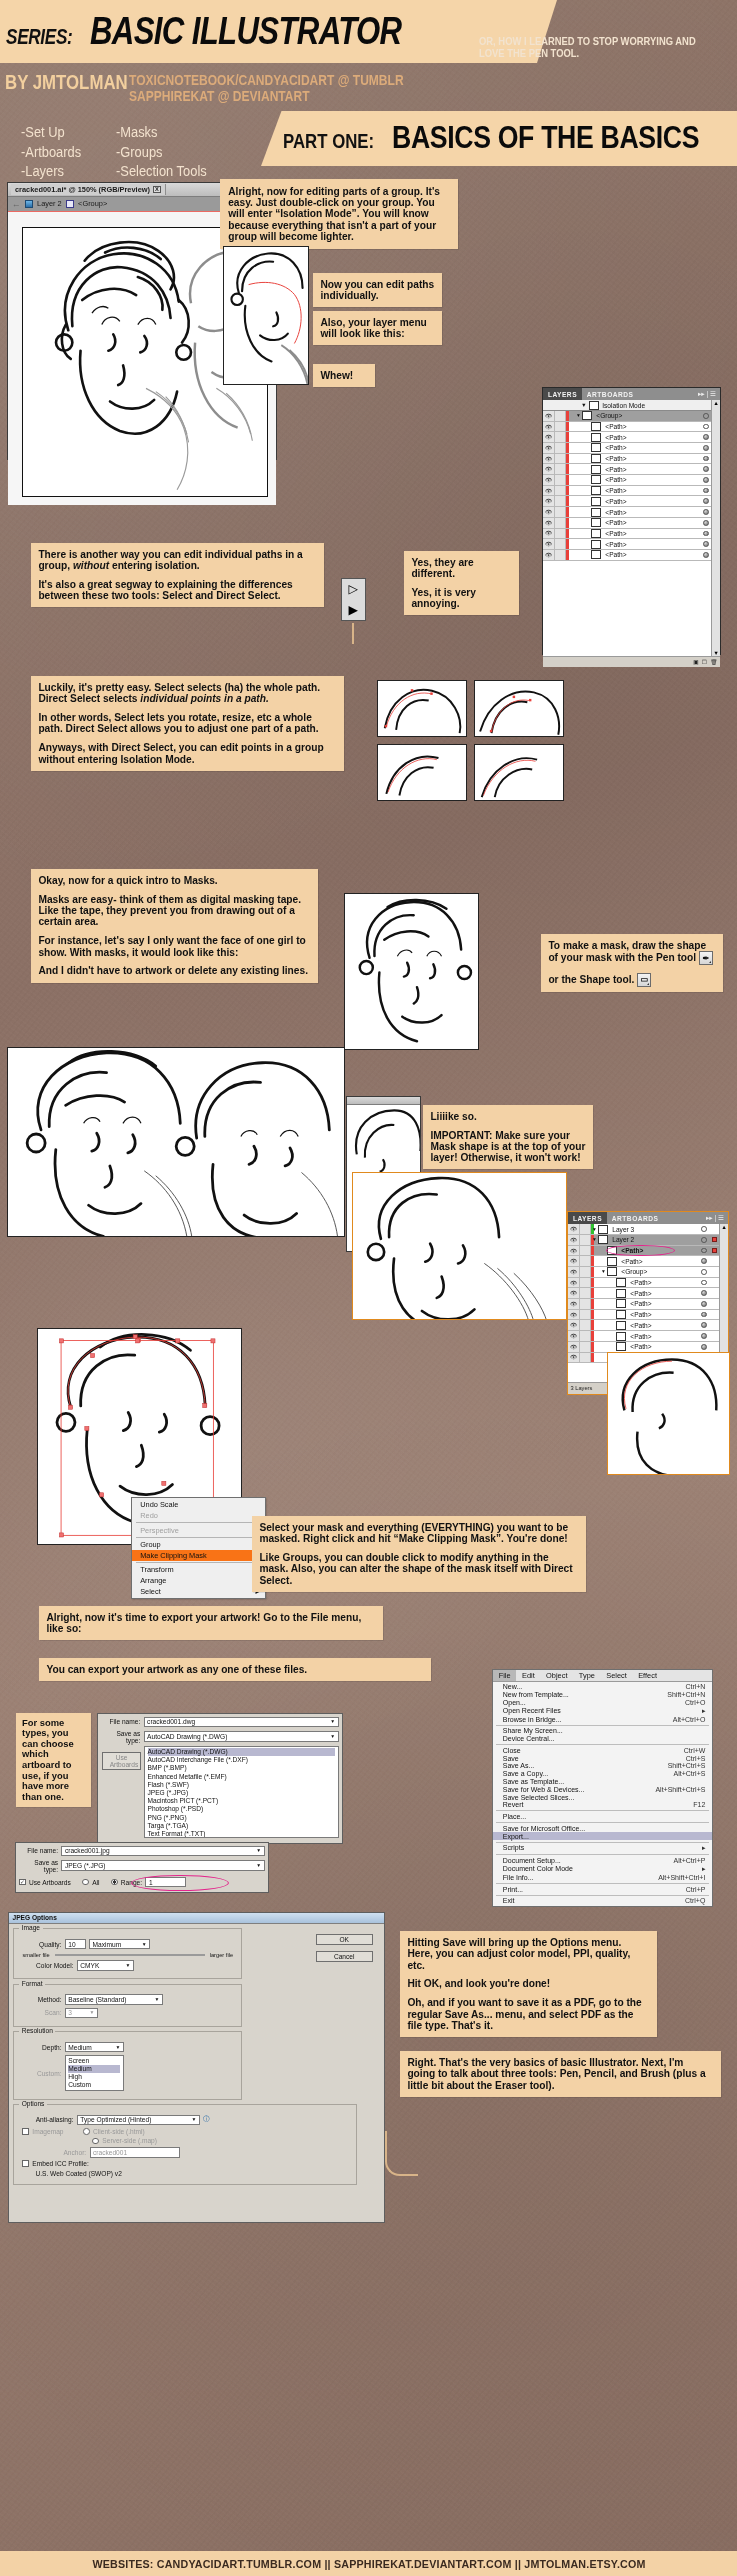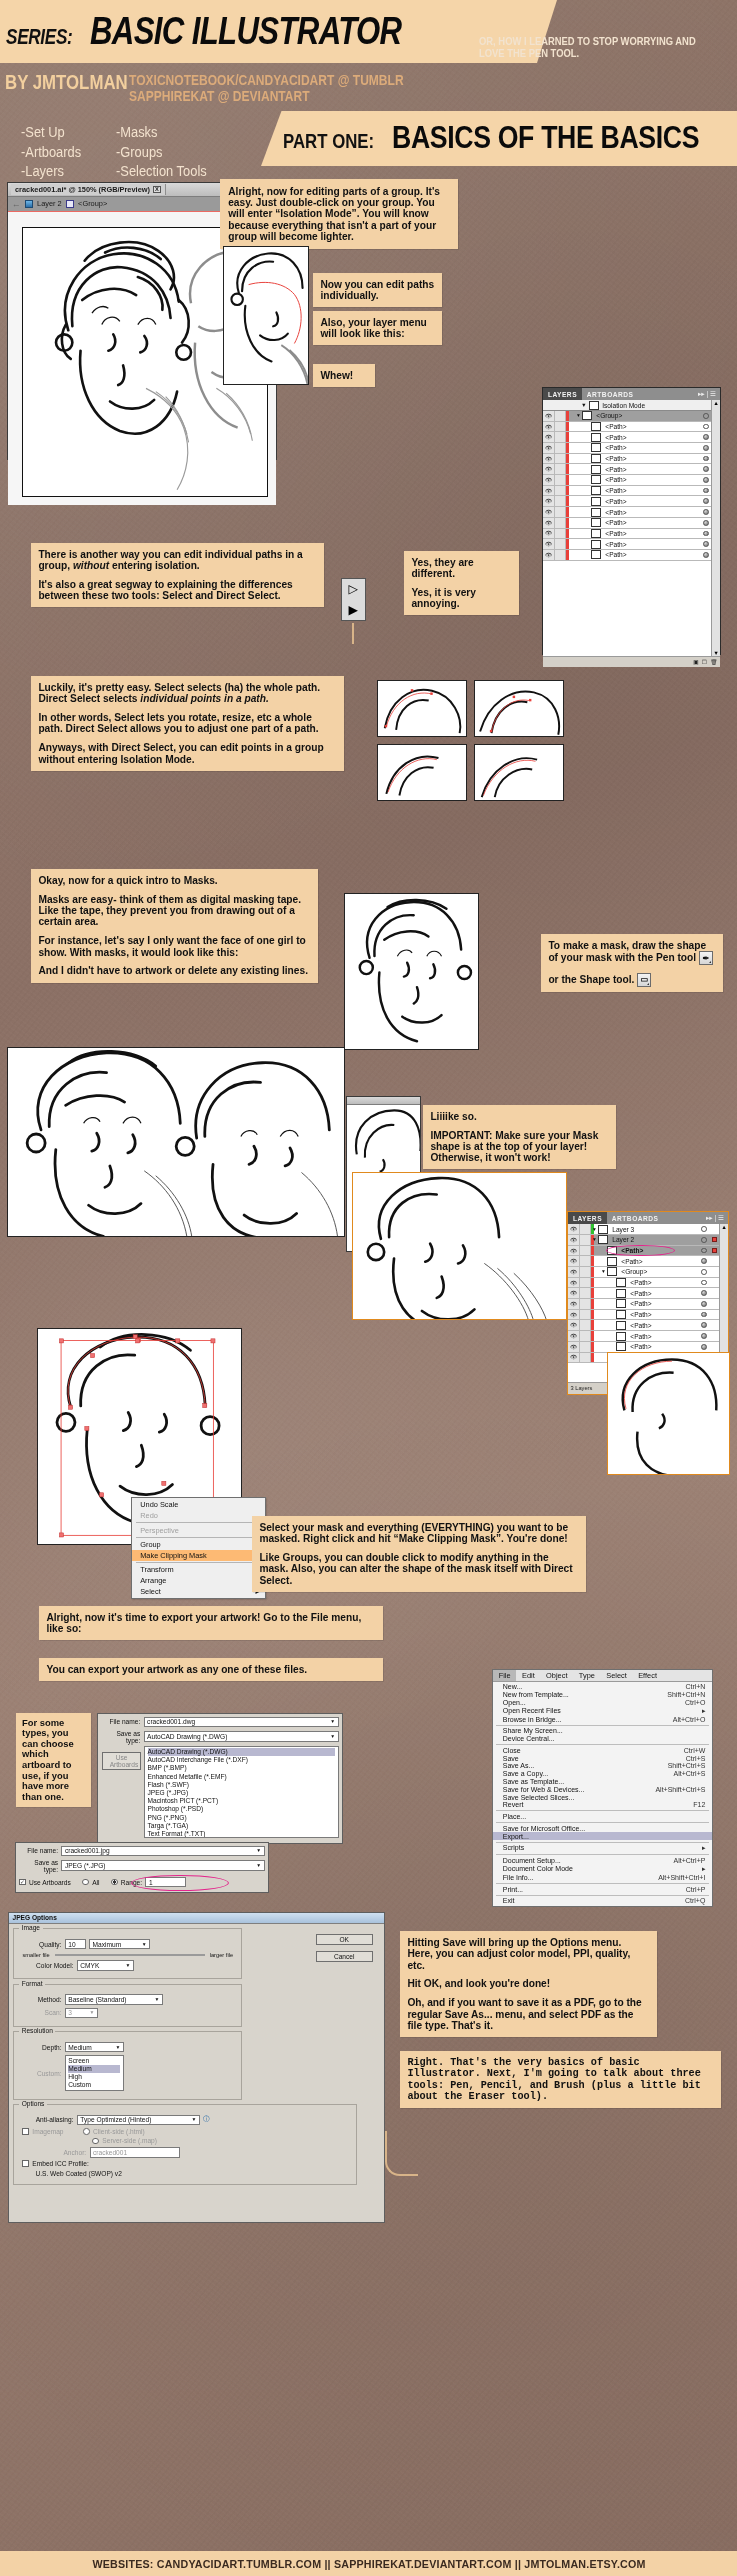--- a/index.html
+++ b/index.html
@@ -138,21 +138,21 @@
   .circ{width:5.7px;height:5.7px;border-radius:50%;border:0.8px solid #555;}
   .circ.f{background:radial-gradient(circle at 35% 30%,#d9d9d9,#666);}
   .sq{width:4.9px;height:4.9px;background:#e8403a;border:0.8px solid #7a1d1a;}
   .lp-foot{height:10.7px;background:#d4d0c8;display:flex;align-items:center;font-size:5.7px;color:#222;padding:0 2.5px;gap:3.3px;border-top:0.8px solid #9a9a9a;}
   .scroll{width:9px;background:#e2e2e2;border-left:0.8px solid #9a9a9a;display:flex;flex-direction:column;align-items:center;justify-content:space-between;font-size:5.7px;}
 
   
   .ctx{position:absolute;background:#efefef;border:0.8px solid #6f6f6f;font-family:"Liberation Sans",sans-serif;font-size:7.4px;color:#111;padding:1.6px 0;box-shadow:0.8px 0.8px 1.6px rgba(0,0,0,.3);}
   .ctx-item{padding:0.8px 5.7px 0.8px 8.2px;display:flex;justify-content:space-between;gap:11.5px;white-space:nowrap;}
   .ctx-item.dis{color:#a0a0a0;}
-  .ctx-item.hl{background:#fdba74;}
+  .ctx-item.hl{background:#f97316;}
   .ctx-sep{height:0.8px;background:#b5b5b5;margin:1.6px 4.1px;}
 
   
   .fmenu{position:absolute;background:#efefef;border:0.8px solid #6f6f6f;font-family:"Liberation Sans",sans-serif;font-size:7px;color:#111;}
   .fm-bar{display:flex;height:11.5px;background:#e4e4e4;border-bottom:0.8px solid #9a9a9a;}
   .fm-bar div{padding:0 5.7px;display:flex;align-items:center;font-size:7.4px;}
   .fm-bar div.sel{background:#b8b8b8;}
   .fm-list{padding:1.6px 0;background:#f3f3f3;}
   .fm-item{display:flex;justify-content:space-between;padding:0.4px 6.6px 0.4px 9.8px;white-space:nowrap;gap:13px;}
   .fm-item.hl{background:#b8b8d0;}
@@ -667,21 +667,21 @@
       <path d="M332 108 C338 98 350 98 354 108"></path>
     </g>
     <g fill="none" stroke="#555" stroke-width="1.2">
       <path d="M166 150 C192 168 212 196 218 230"></path>
       <path d="M180 156 C204 176 220 204 224 230"></path>
       <path d="M358 152 C382 172 398 200 402 230"></path>
     </g>
   </svg>
 </div>
 
-<div class="tbox" style="left:423px;top:1105px;width:193px;font-size:10.2px;">
+<div class="tbox" style="left:423px;top:1105px;width:170px;font-size:10.2px;">
   <p>Liiiike so.</p>
   <p>IMPORTANT: Make sure your Mask shape is at the top of your layer! Otherwise, it won't work!</p>
 </div>
 
 <div class="aiwin" style="left:346px;top:1096px;width:75px;height:156px;">
   <div class="ai-title" style="height:8.2px;"></div>
   <div class="ai-canvas" style="height:146px;background:#fff;">
     <svg viewBox="0 0 92 178" width="75" height="146">
       <g fill="none" stroke="#111" stroke-width="2.6">
             <path d="M12 60 C6 26 30 6 58 6 C84 6 92 30 90 56"></path>
@@ -1021,21 +1021,21 @@
     <g fill="none" stroke="#e8403a" stroke-width="1">
           <path d="M22 68 C12 34 42 10 78 10"></path>
         </g>
   </svg>
 </div>
 
 <div class="tbox" style="left:39px;top:1606px;width:344px;font-size:10.2px;">
   <p>Alright, now it's time to export your artwork! Go to the File menu, like so:</p>
 </div>
 
-<div class="tbox" style="left:39px;top:1658px;width:344px;font-size:10.2px;">
+<div class="tbox" style="left:39px;top:1658px;width:392px;font-size:10.2px;">
   <p>You can export your artwork as any one of these files.</p>
 </div>
 
 <div class="fmenu" style="left:492px;top:1669px;width:221px;">
   <div class="fm-bar" id="fm-bar">
         <div class="sel">File</div>
         <div class="">Edit</div>
         <div class="">Object</div>
         <div class="">Type</div>
         <div class="">Select</div>
@@ -1314,21 +1314,21 @@
     </div>
   </div>
 </div>
 
 <div class="tbox" style="left:400px;top:1931px;width:257px;font-size:10.2px;">
   <p>Hitting Save will bring up the Options menu. Here, you can adjust color model, PPI, quality, etc.</p>
   <p>Hit OK, and look you're done!</p>
   <p>Oh, and if you want to save it as a PDF, go to the regular Save As... menu, and select PDF as the file type. That's it.</p>
 </div>
 
-<div class="tbox" style="left:400px;top:2051px;width:321px;font-size:10.2px;font-family:Liberation Mono, monospace;">
+<div class="tbox" style="left:400px;top:2051px;width:321px;font-size:10.2px;">
   <p>Right. That's the very basics of basic Illustrator. Next, I'm going to talk about three tools: Pen, Pencil, and Brush (plus a little bit about the Eraser tool).</p>
 </div>
 
 <div class="arrow-up" style="left:385px;top:2131px;width:33px;height:45px;border-left:2.5px solid #d8b489;border-bottom:2.5px solid #d8b489;border-radius:0 0 0 14.8px;"></div>
 
 <div class="footer">
   <span>WEBSITES: CANDYACIDART.TUMBLR.COM || SAPPHIREKAT.DEVIANTART.COM || JMTOLMAN.ETSY.COM</span>
 </div>
 
 </div>

